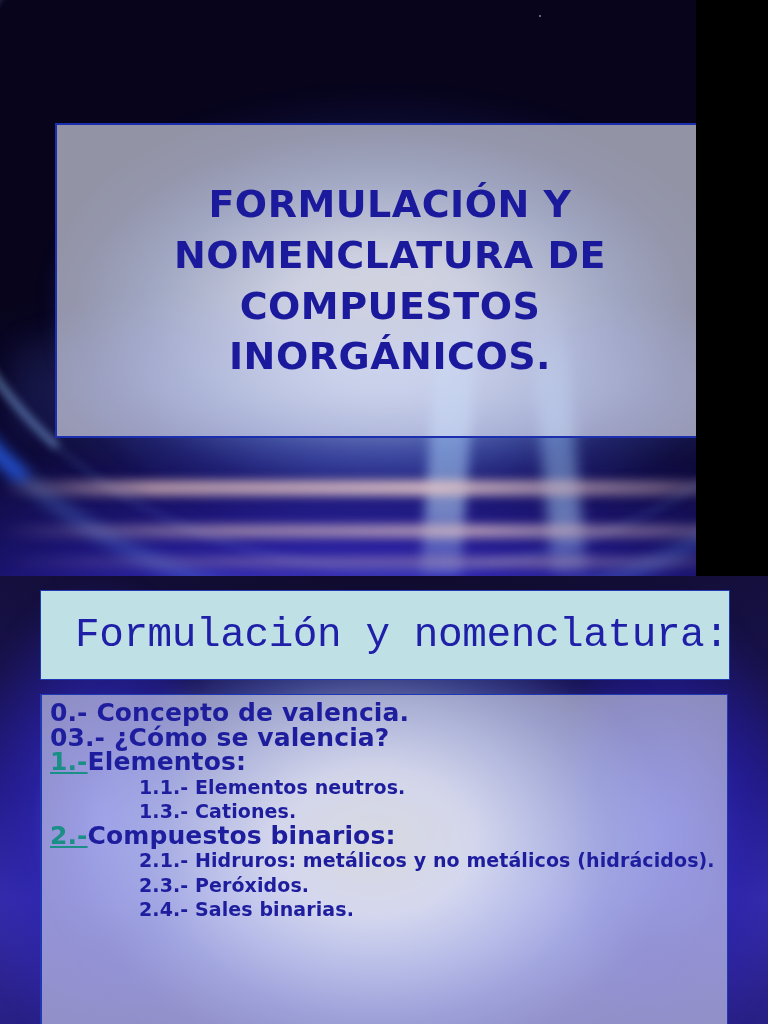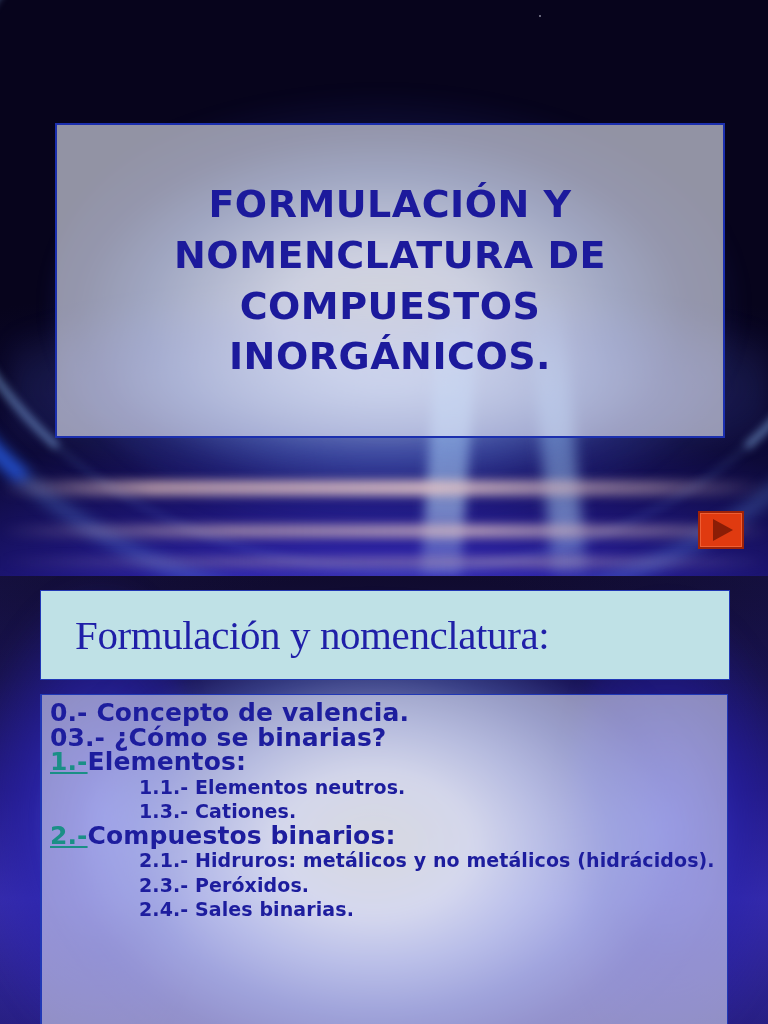--- a/index.html
+++ b/index.html
@@ -18,21 +18,21 @@
     position: relative;
     width: 768px;
     height: 1024px;
     overflow: hidden;
   }
 
   
   .slide1 {
     position: absolute;
     left: 0; top: 0;
-    width: 768px;
+    width: 696px;
     height: 576px;
     overflow: hidden;
     background: #070312;
   }
 
   
   .bg-space {
     position: absolute;
     inset: 0;
     background:
@@ -232,21 +232,21 @@
     box-sizing: border-box;
     border: 1px solid #2138b5;
     background: #bfe1e6;
     display: flex;
     align-items: center;
     padding-left: 34px;
   }
   .s2-header-text {
     margin: 0;
     color: #1f1fa8;
-    font-family: Liberation Serif, serif;
+    font-family: Liberation Mono, monospace;
     font-weight: normal;
     font-size: 41px;
     line-height: 1;
     letter-spacing: -0.4px;
   }
 
   .s2-body {
     position: absolute;
     left: 40px; top: 694px;
     width: 688px; height: 330px;
@@ -314,21 +314,21 @@
     <div class="bg2-vortex"></div>
     <div class="bg2-stars"></div>
   </div>
 
   <div class="s2-header">
     <h2 class="s2-header-text">Formulación y nomenclatura:</h2>
   </div>
 
   <div class="s2-body" id="toc-container">
       <div class="toc-line"><span>0.-</span><span> Concepto de valencia.</span></div>
-      <div class="toc-line"><span>03.-</span><span> ¿Cómo se binarias?</span></div>
+      <div class="toc-line"><span>03.-</span><span> ¿Cómo se valencia?</span></div>
       <div class="toc-line"><span class="toc-num-hl" style="color: rgb(26, 143, 134);">1.-</span><span>Elementos:</span></div>
       <div class="toc-line lv2"><span>1.1.-</span><span> Elementos neutros.</span></div>
       <div class="toc-line lv2"><span>1.3.-</span><span> Cationes.</span></div>
       <div class="toc-line"><span class="toc-num-hl" style="color: rgb(26, 143, 134);">2.-</span><span>Compuestos binarios:</span></div>
       <div class="toc-line lv2"><span>2.1.-</span><span> Hidruros: metálicos y no metálicos (hidrácidos).</span></div>
       <div class="toc-line lv2"><span>2.3.-</span><span> Peróxidos.</span></div>
       <div class="toc-line lv2"><span>2.4.-</span><span> Sales binarias.</span></div>
     </div>
 
 </div>

